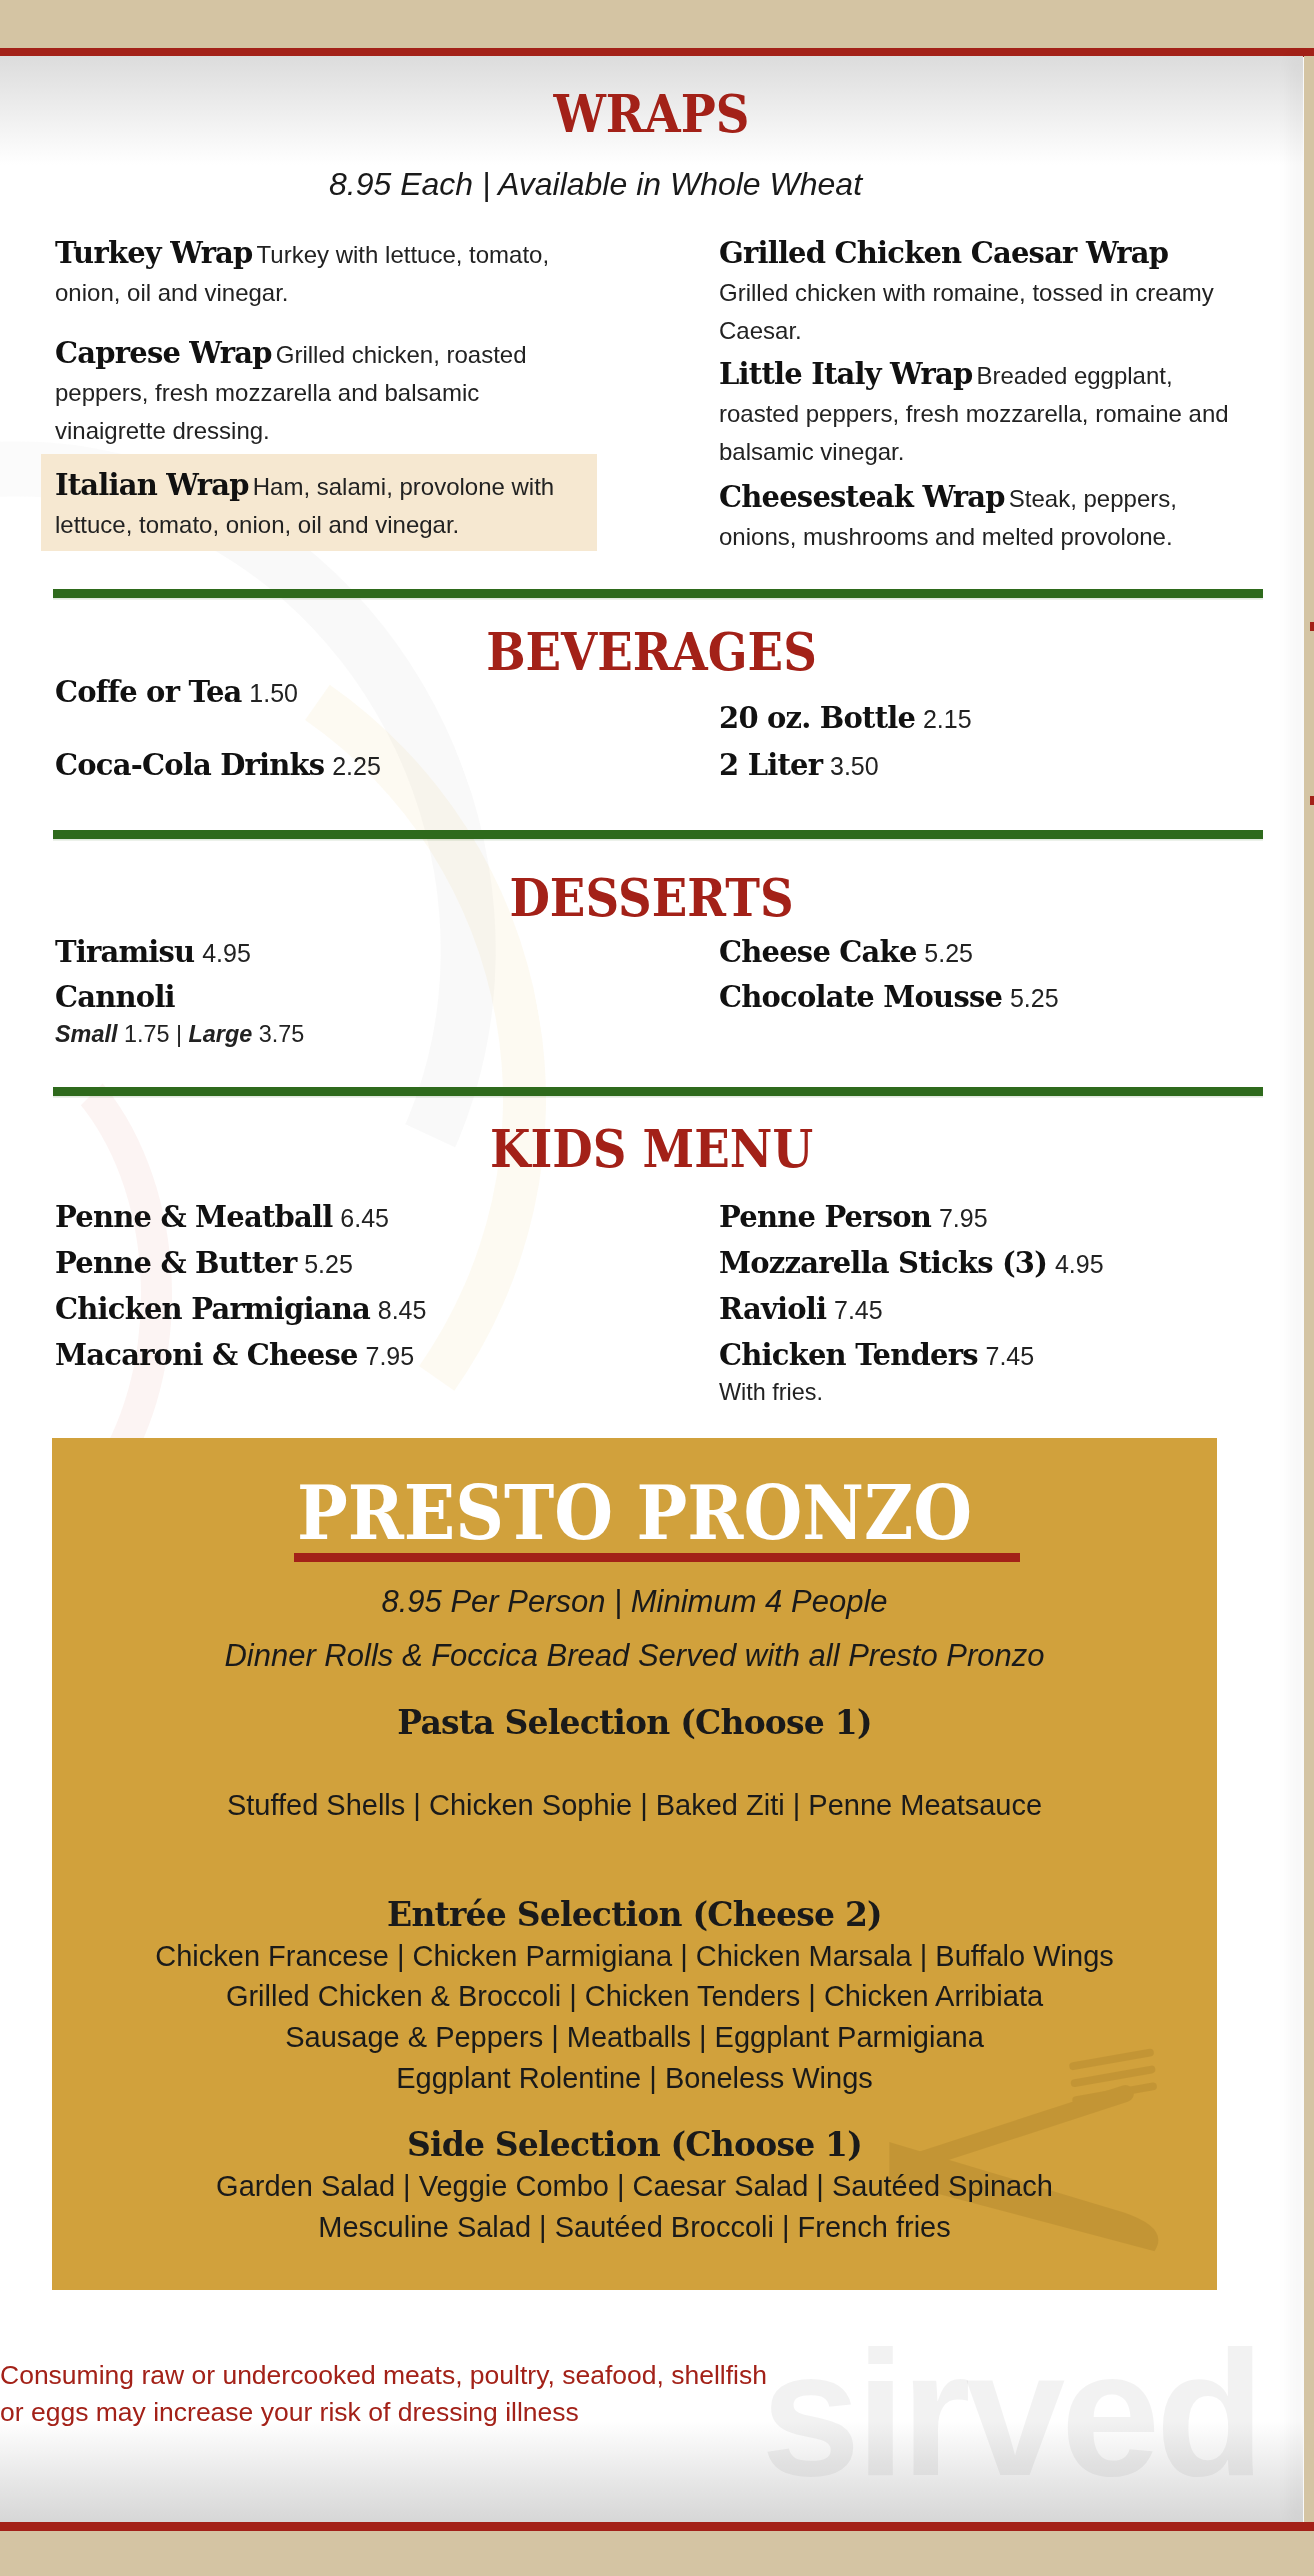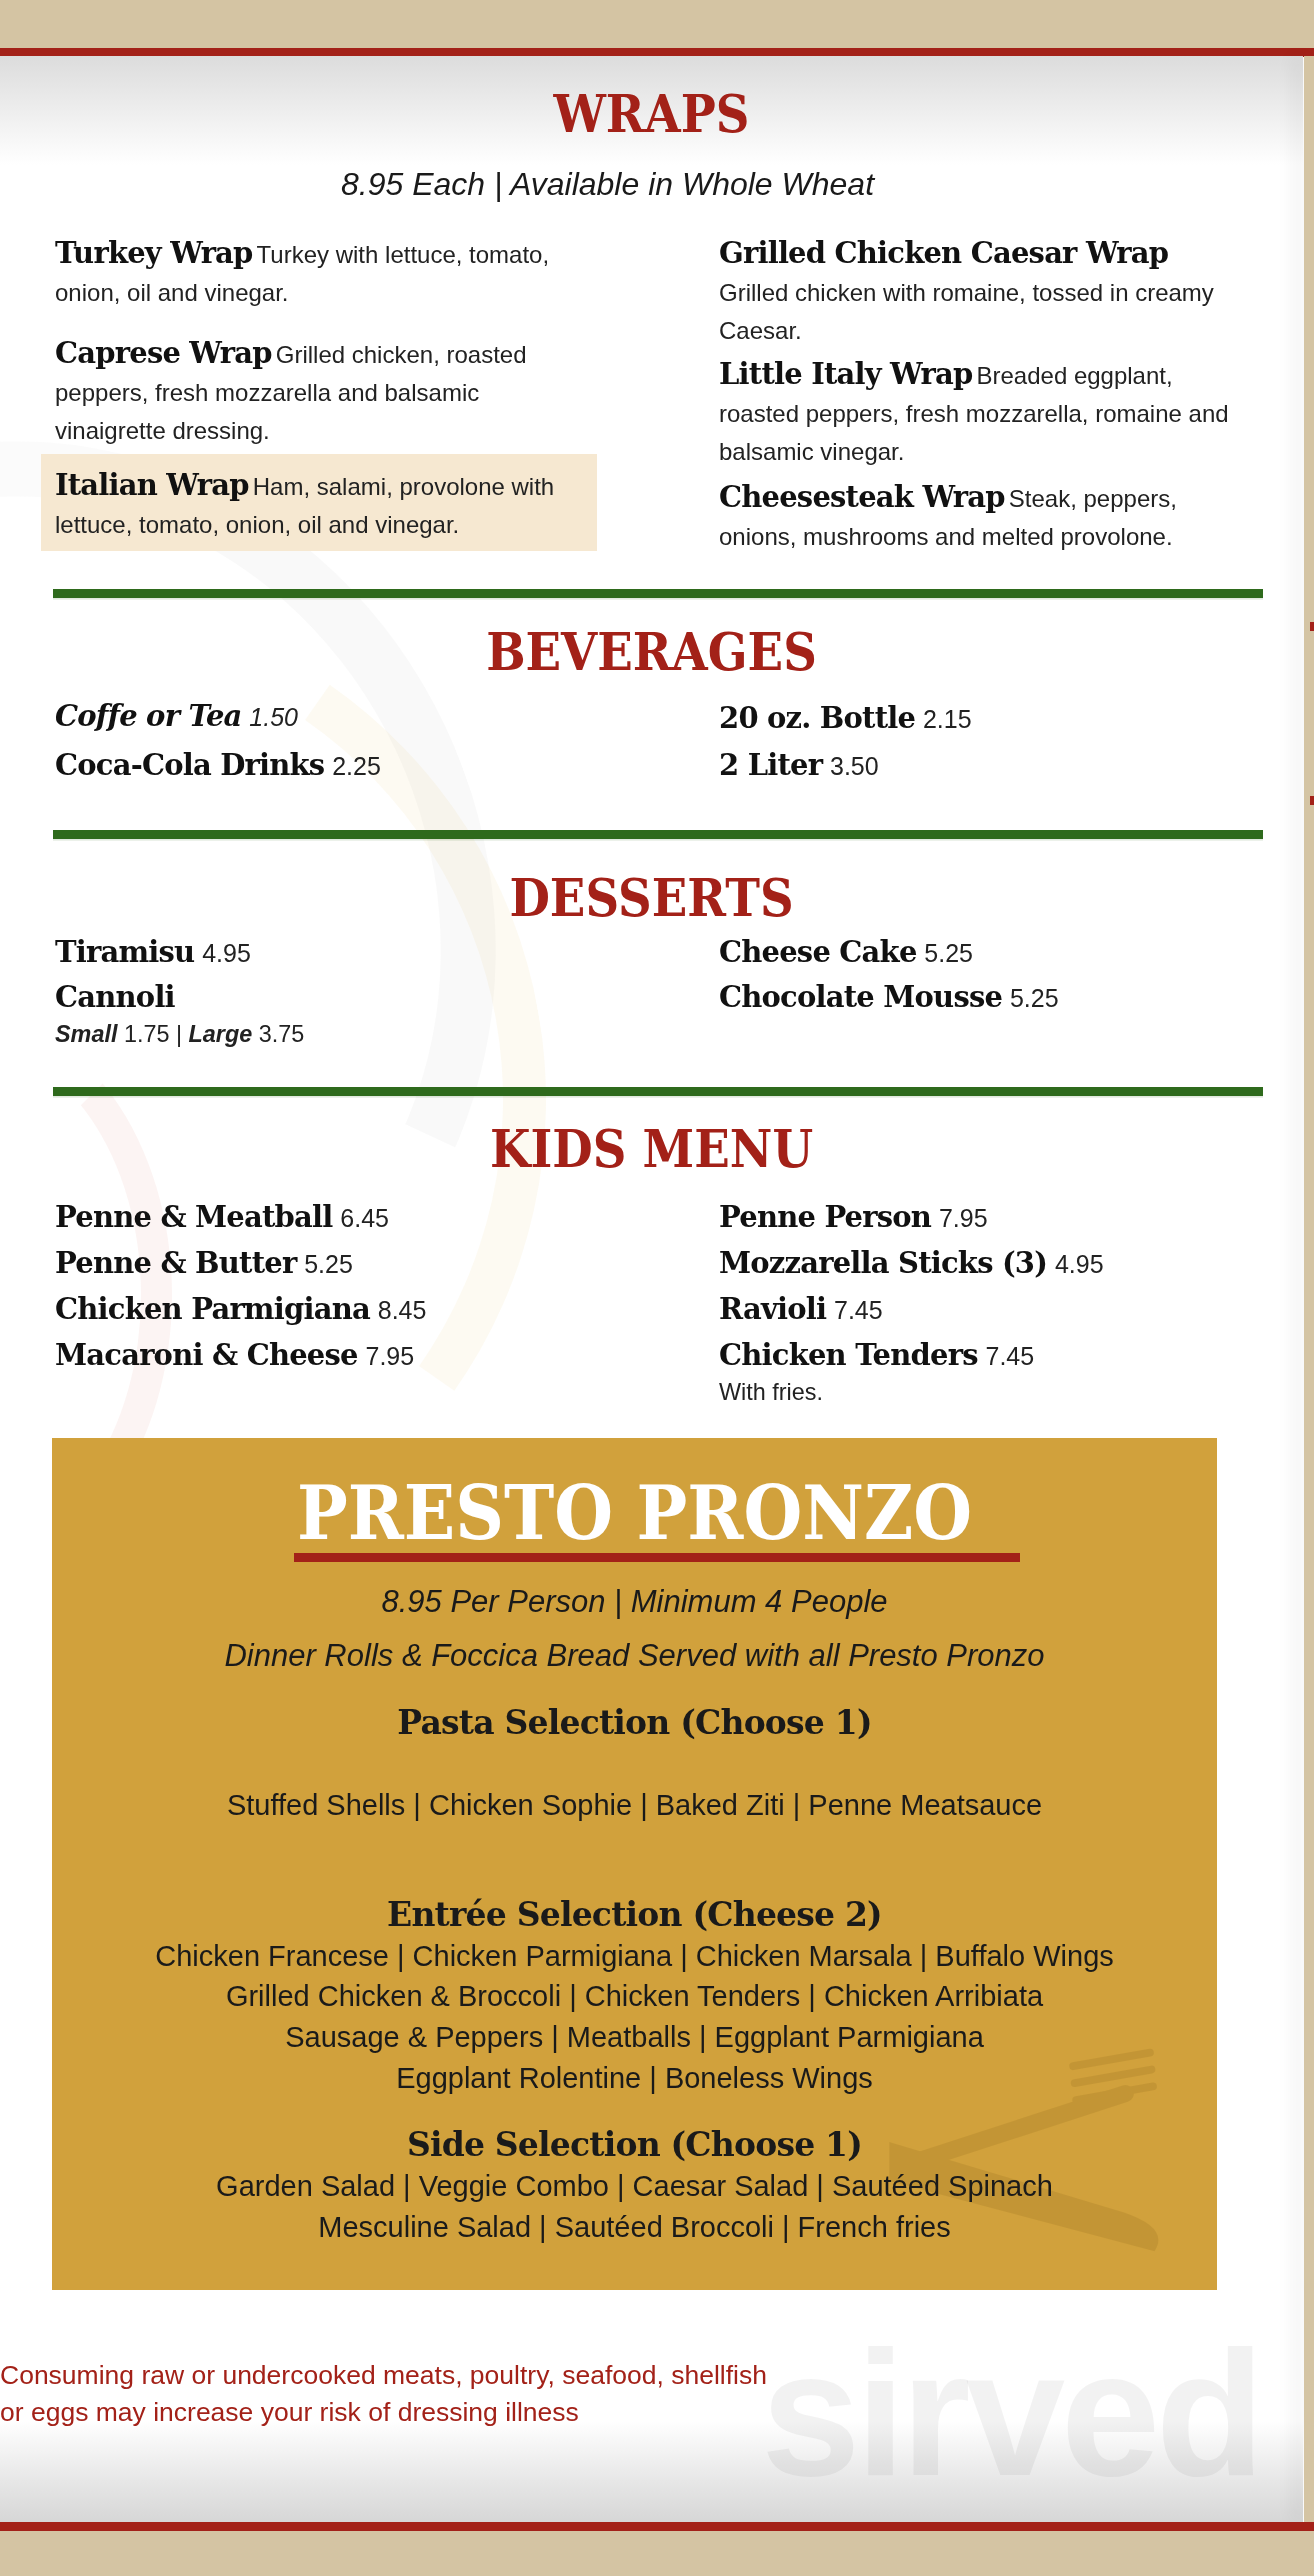--- a/index.html
+++ b/index.html
@@ -47,21 +47,21 @@
 
   .section-title {
     position: absolute; left: 0; width: 1303px; text-align: center;
     font-family: "DejaVu Serif", serif; font-weight: bold;
     color: #a32118; font-size: 53px; letter-spacing: 0px;
     transform: scaleX(0.88);
   }
   .subtitle {
     position: absolute; left: 0; width: 1191px; text-align: center;
     font-family: "Liberation Sans", sans-serif; font-style: italic;
-    font-size: 32px; color: #1a1a1a; margin-left: 12px;
+    font-size: 32px; color: #1a1a1a;
   }
   .green-rule {
     position: absolute; left: 53px; width: 1210px; height: 9.4px;
     background: #2e6a1c; box-shadow: 0 1.6px 0 rgba(46,106,28,0.15);
   }
 
   .item { position: absolute; width: 562px; line-height: 34px; }
   .item .name {
     font-family: "DejaVu Serif", serif; font-weight: bold; font-size: 29px; color: #111;
     letter-spacing: -0.8px;
@@ -153,21 +153,21 @@
   <span class="desc">Breaded eggplant, roasted peppers, fresh mozzarella, romaine and balsamic vinegar.</span>
 </div>
 <div class="item" style="left:719px; top:480px; width:531px;">
   <span class="name">Cheesesteak Wrap</span>
   <span class="desc">Steak, peppers, onions, mushrooms and melted provolone.</span>
 </div>
 
 <div class="green-rule" style="top:589px"></div>
 
 <div class="section-title" style="top:620px">BEVERAGES</div>
-<div class="item" style="left:55px; top:699px;font-style:italic;">
+<div class="item" style="left:55px; top:675px;">
   <span class="name">Coffe or Tea</span><span class="price">1.50</span>
 </div>
 <div class="item" style="left:55px; top:748px;">
   <span class="name">Coca-Cola Drinks</span><span class="price">2.25</span>
 </div>
 <div class="item" style="left:719px; top:701px;">
   <span class="name">20 oz. Bottle</span><span class="price">2.15</span>
 </div>
 <div class="item" style="left:719px; top:748px;">
   <span class="name">2 Liter</span><span class="price">3.50</span>

